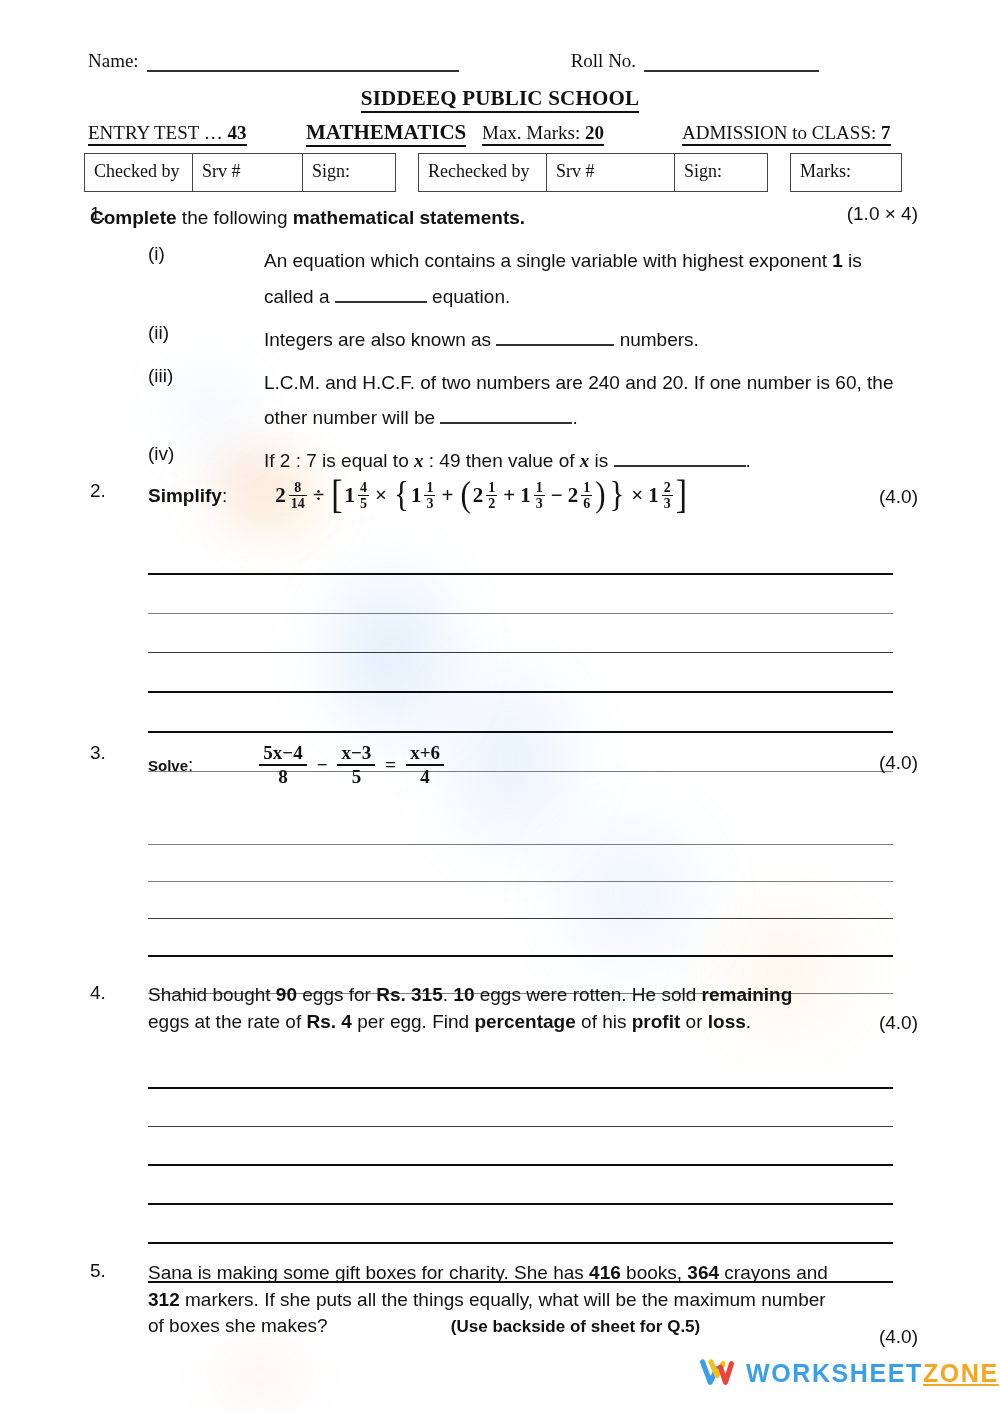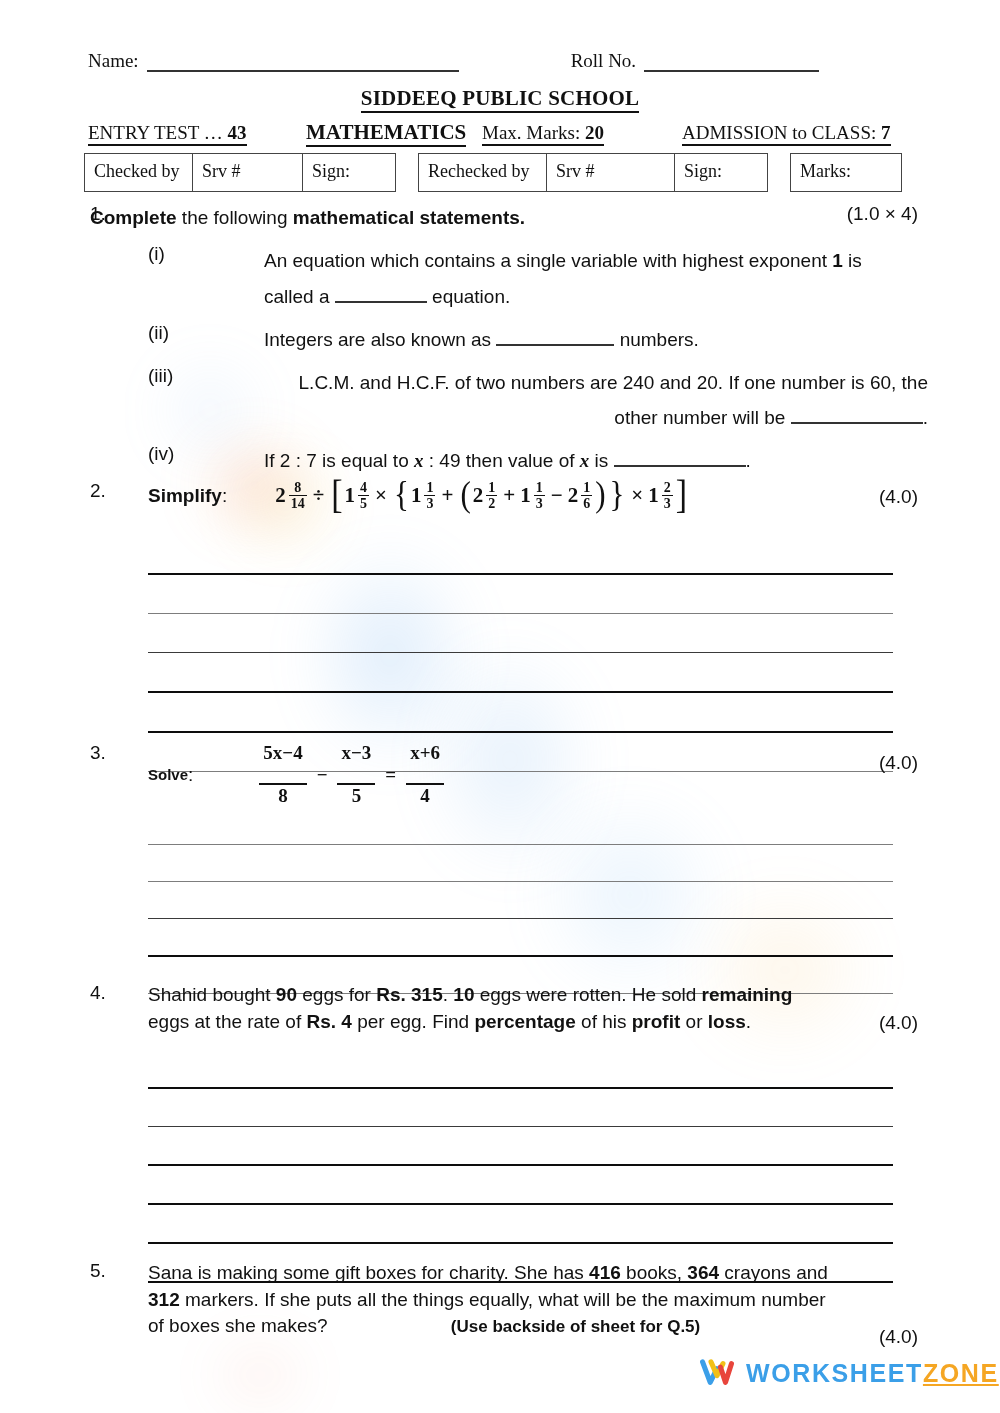--- a/index.html
+++ b/index.html
@@ -152,21 +152,21 @@
   }
   .brk.sm { font-size: 31px; }
 
   .eqn {
     font-family: "Liberation Serif", serif;
     font-weight: bold; font-size: 19px;
     display: inline-flex; align-items: center;
   }
   .eqn .frac2 {
     display: inline-flex; flex-direction: column; align-items: center;
-    font-size: 19px; line-height: 1.18; margin: 0 4px; gap: 19px;
+    font-size: 19px; line-height: 1.18; margin: 0 4px;
   }
   .eqn .frac2 .num { padding: 0 4px; }
   .eqn .frac2 .den { padding: 0 4px; border-top: 2px solid #111; width: 100%; text-align: center; box-sizing: border-box; }
   .eqn .op2 { margin: 0 6px; }
 
   
   .lines { position: absolute; left: 148px; width: 745px; }
   .ln { width: 100%; }
   .ln.dark  { border-bottom: 2.6px solid #0d0d0d; }
   .ln.mid   { border-bottom: 1.8px solid #3a3a3a; }
@@ -265,21 +265,21 @@
       <div class="subnum" style="padding-left:148px;width:206px;">(ii)</div>
       <div class="subtext" style="margin-left:-148px;padding-left:58px;">
         <span>Integers are also known as</span>
         <span class="blank bl-md"></span>
         <span>numbers.</span>
       </div>
     </div>
 
     <div class="subrow" style="margin-top:8px;">
       <div class="subnum" style="padding-left:148px;width:206px;">(iii)</div>
-      <div class="subtext" style="margin-left:-148px;padding-left:58px;padding-right:72px;text-align:right;">
+      <div class="subtext" style="margin-left:-148px;padding-left:58px;padding-right:72px;">
         <span>L.C.M. and H.C.F. of two numbers are 240 and 20. If one number is 60, the</span><br>
         <span>other number will be</span>
         <span class="blank bl-lg"></span><span>.</span>
       </div>
     </div>
 
     <div class="subrow" style="margin-top:8px;">
       <div class="subnum" style="padding-left:148px;width:206px;">(iv)</div>
       <div class="subtext" style="margin-left:-148px;padding-left:58px;">
         <span>If 2 : 7 is equal to </span><span class="it">x</span><span> : 49 then value of </span><span class="it">x</span><span> is</span>

